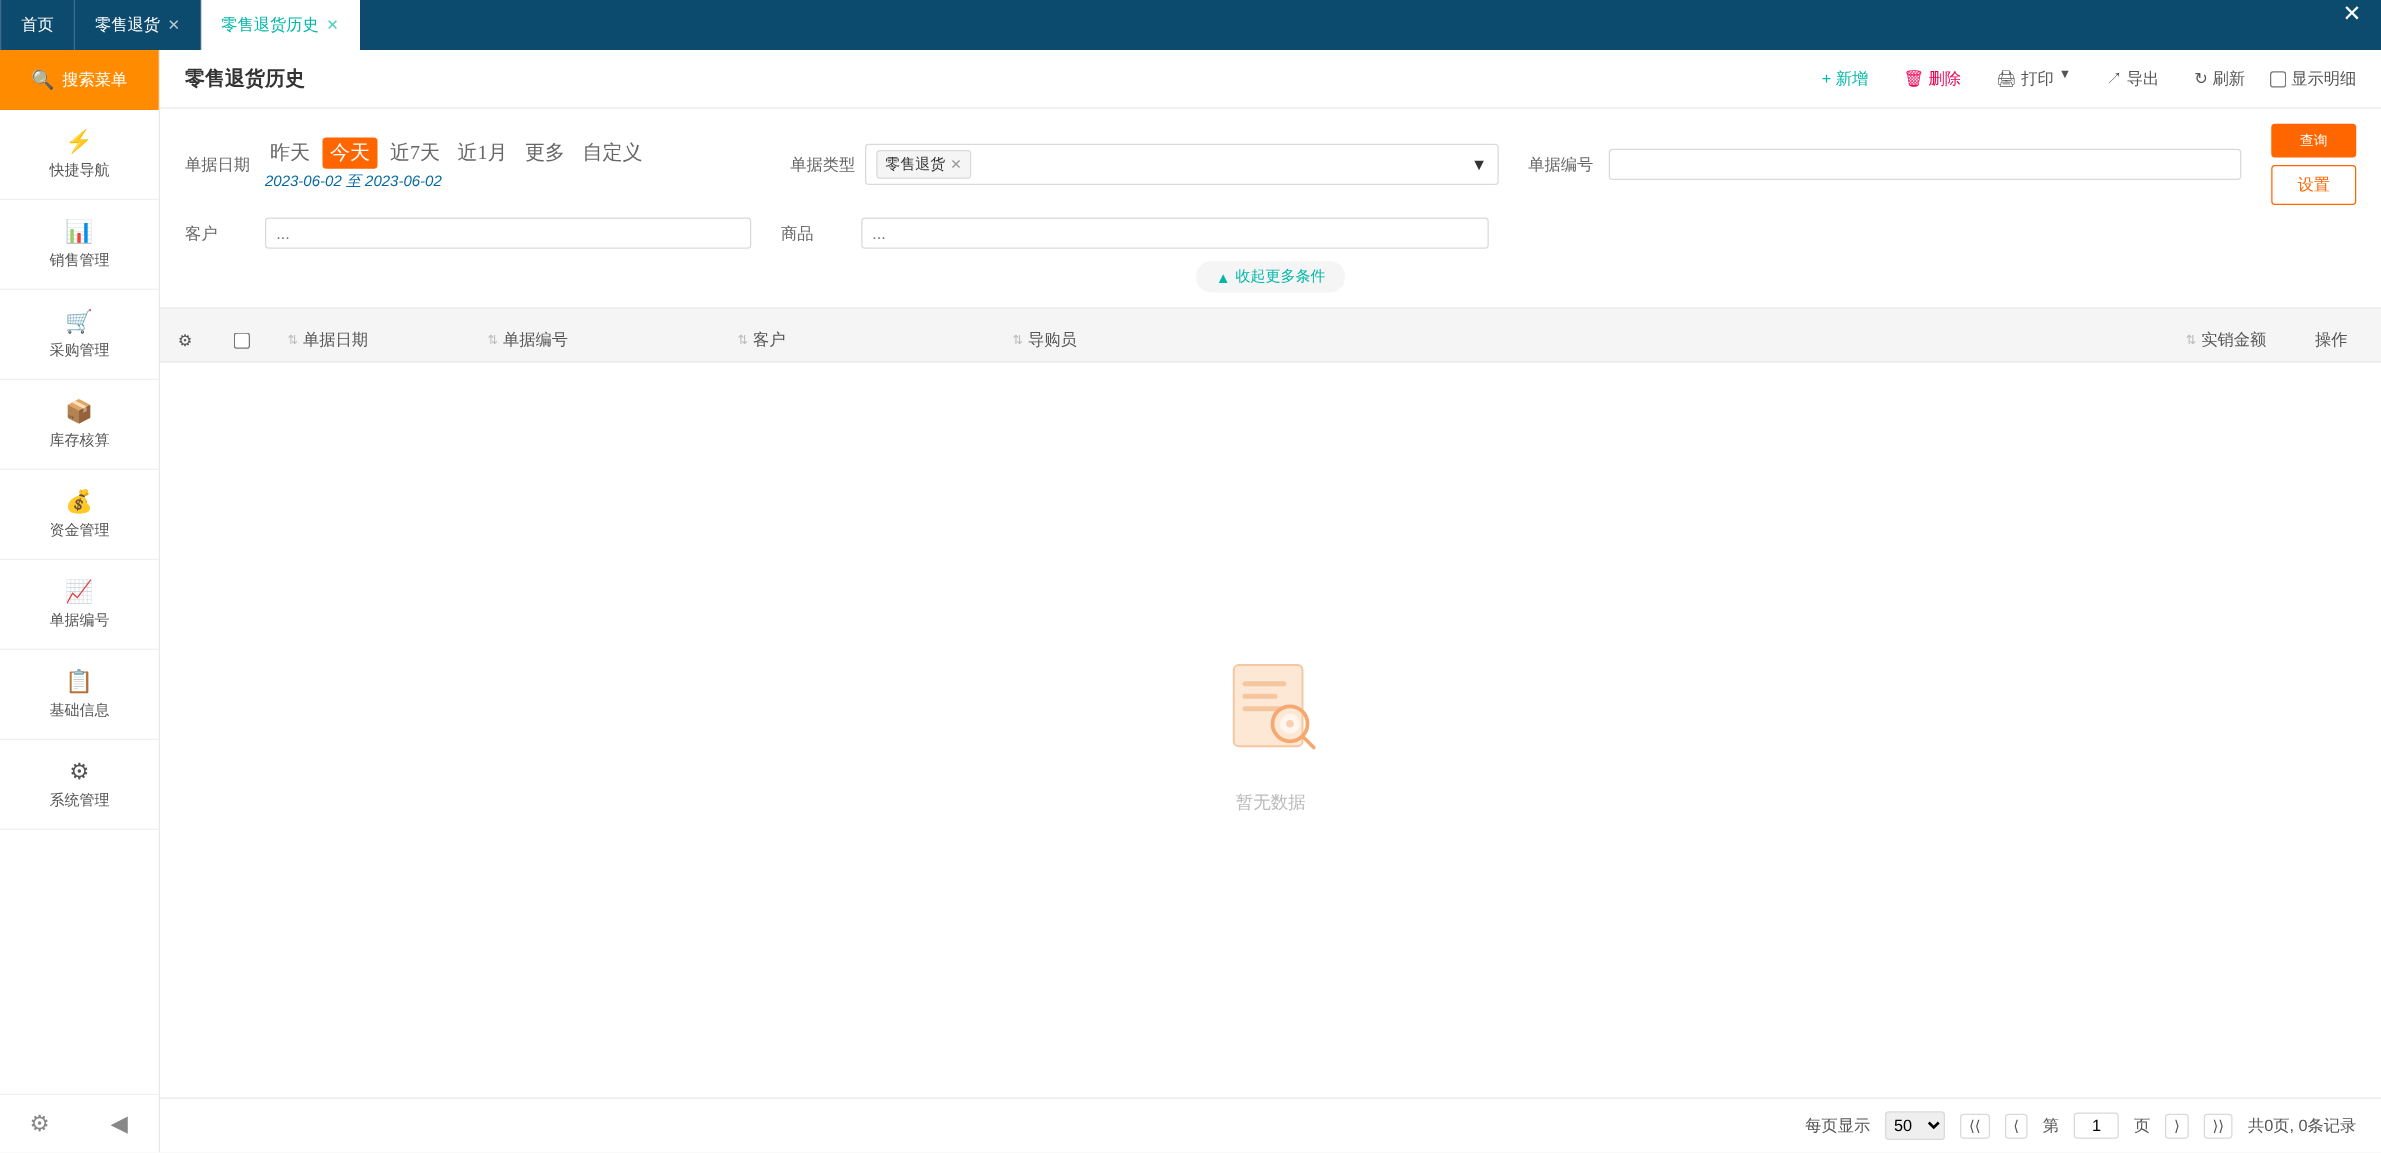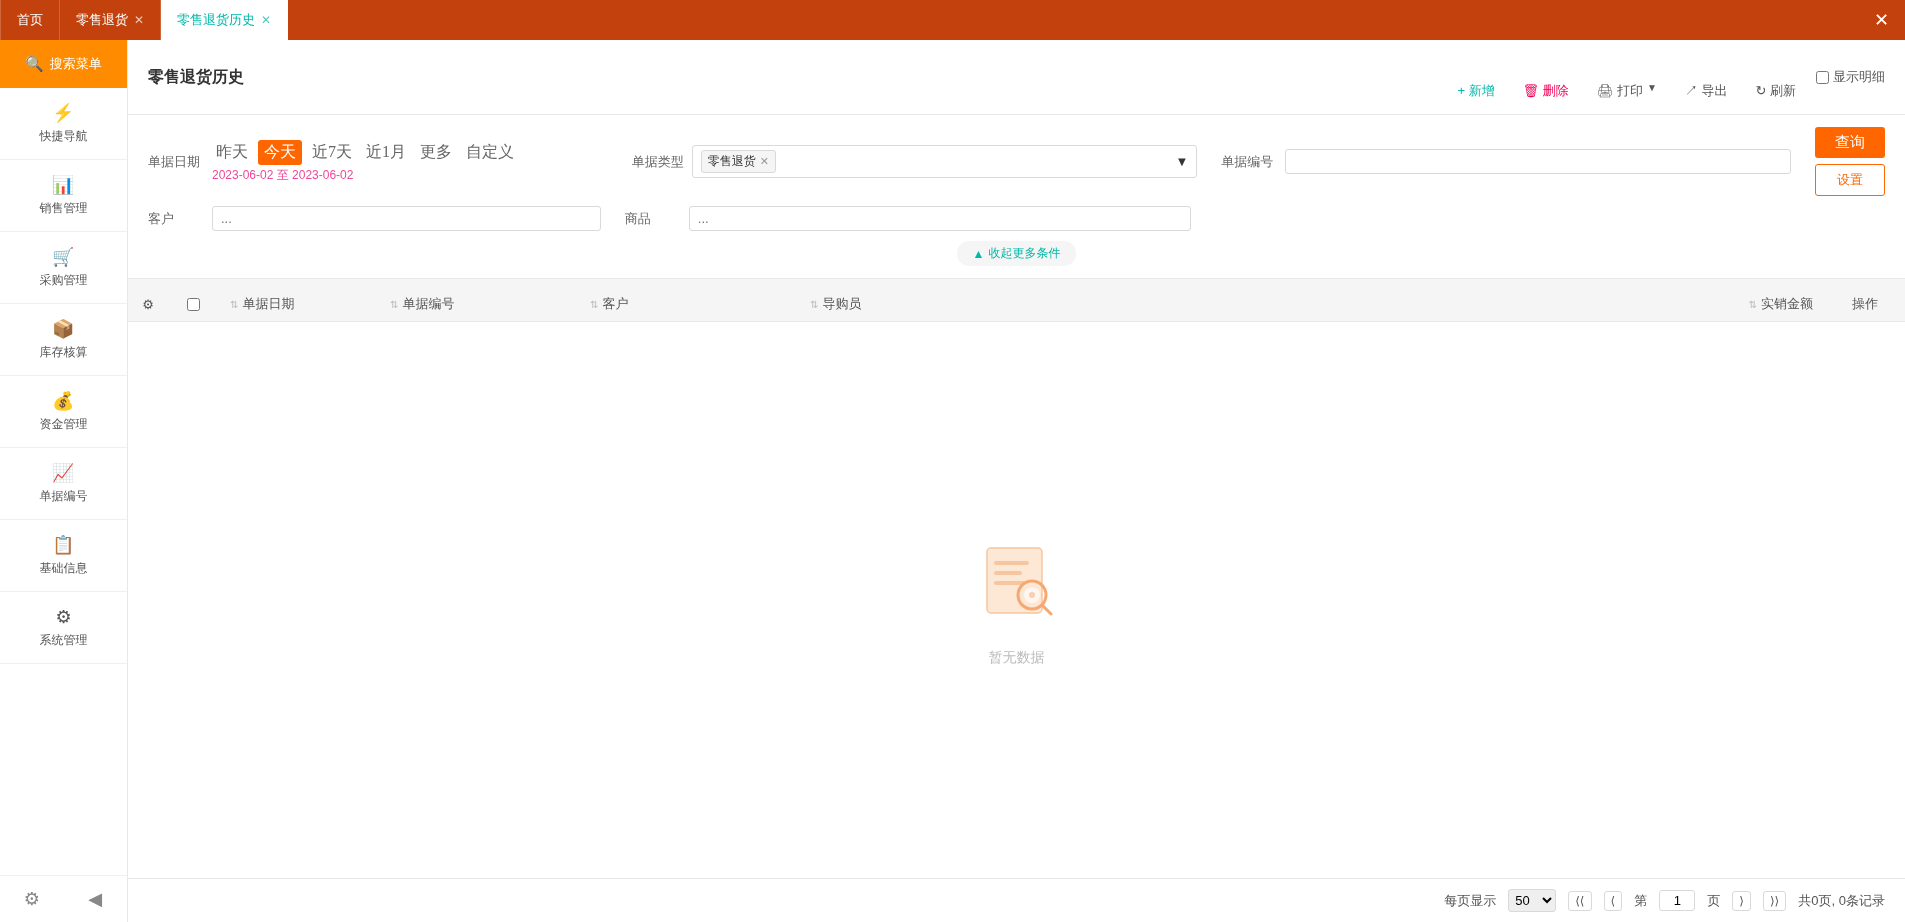--- a/index.html
+++ b/index.html
@@ -1,23 +1,23 @@
 <!DOCTYPE html>
 <html><head>
   <meta charset="utf-8">
   <style>
     * { box-sizing: border-box; margin: 0; padding: 0; font-family: "Microsoft YaHei", "PingFang SC", Arial, sans-serif; }
     body { background: #f5f5f5; font-size: 13px; color: #333; overflow: hidden; height: 922px; display: flex; flex-direction: column; }
 
     
     .top-bar {
-      background: #c2410c;
+      background: #0c4a6e;
       height: 40px;
       display: flex;
-      align-items: center;
+      align-items: flex-start;
       padding: 0 0 0 0;
       flex-shrink: 0;
     }
     .top-bar-tabs {
       display: flex;
       align-items: center;
       flex: 1;
       height: 100%;
     }
     .top-tab {
@@ -138,32 +138,31 @@
     }
     .toolbar-btn {
       display: flex;
       align-items: flex-start;
       gap: 4px;
       cursor: pointer;
       font-size: 13px;
       color: #555;
       padding: 4px 8px;
       border-radius: 3px;
-      margin-top: 28px;
     }
     .toolbar-btn.new { color: #00b8a9; }
     .toolbar-btn.delete { color: #e05; }
     .btn-query {
       background: #ff6600;
       color: #fff;
       border: none;
       padding: 6px 20px;
       border-radius: 3px;
       cursor: pointer;
-      font-size: 15px;
+      font-size: 11px;
     }
     .btn-set {
       background: #fff;
       color: #ff6600;
       border: 1px solid #ff6600;
       padding: 6px 20px;
       border-radius: 3px;
       cursor: pointer;
       font-size: 13px;
     }
@@ -213,24 +212,25 @@
       padding: 2px 4px;
       font-family: Liberation Serif, serif;
     }
     .date-btn.active {
       background: #ff6600;
       color: #fff;
       border-radius: 3px;
       padding: 2px 6px;
     }
     .date-range {
-      color: #ec4899;
+      color: #0369a1;
       font-size: 12px;
       display: block;
       margin-top: 2px;
+      font-style: italic;
     }
     .filter-input {
       border: 1px solid #d9d9d9;
       border-radius: 3px;
       padding: 4px 8px;
       font-size: 13px;
       color: #333;
       background: #fff;
       flex: 1;
       min-width: 120px;

